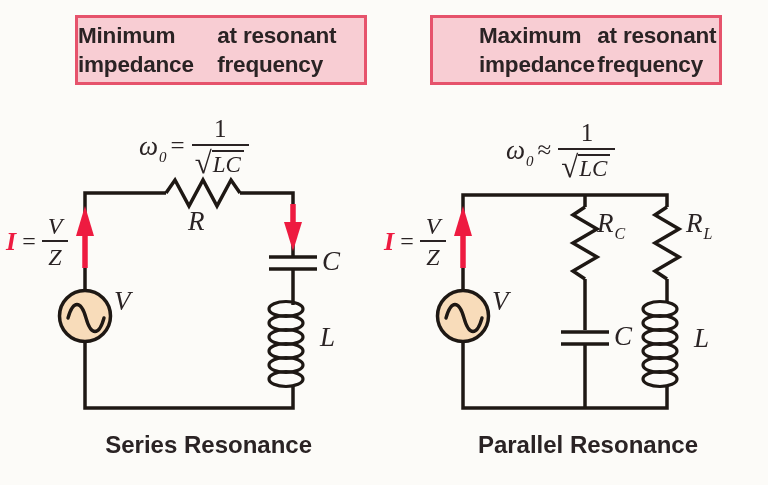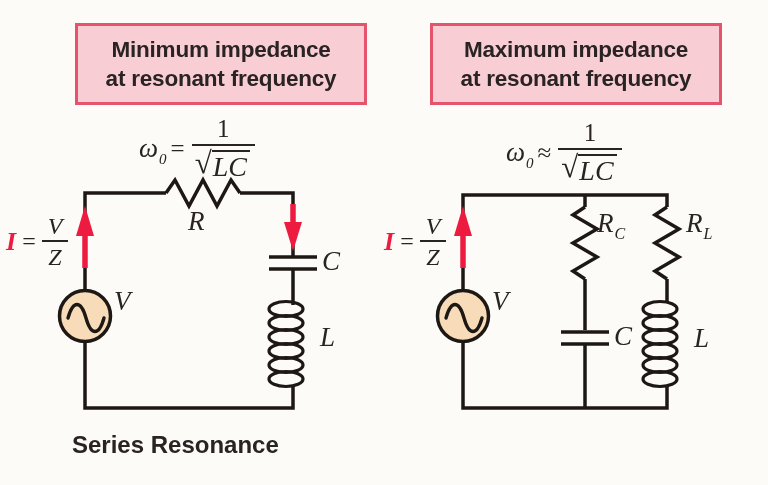--- a/index.html
+++ b/index.html
@@ -9,36 +9,36 @@
   html,body{margin:0;padding:0;}
   body{background:#e9e9e9;font-family:"Liberation Sans",sans-serif;}
   #stage{position:relative;width:768px;height:485px;background:var(--background);overflow:hidden;}
   svg{position:absolute;left:0;top:0;}
   .wire{stroke:var(--wire);stroke-width:3.5;fill:none;stroke-linejoin:miter;}
   .coil{stroke:var(--wire);stroke-width:3.2;fill:none;}
   .src{fill:var(--source-fill);stroke:var(--wire);stroke-width:3.5;}
   .sine{stroke:var(--wire);stroke-width:3.4;fill:none;stroke-linecap:round;}
   .redshaft{stroke:var(--accent-red);stroke-width:5.5;fill:none;}
   .redhead{fill:var(--accent-red);stroke:none;}
-  .callout{position:absolute;width:292px;height:82px;background:var(--callout-fill);
-    border:3px solid var(--callout-border);box-sizing:border-box;display:flex;flex-direction:column;
+  .callout{position:absolute;width:292px;height:70px;background:var(--callout-fill);
+    border:3px solid var(--callout-border);box-sizing:border-box;display:flex;flex-direction:row;
     align-items:center;justify-content:center;line-height:1.3;font-size:22.5px;font-weight:700;
-    color:var(--text);letter-spacing:-0.2px;margin-top:8px;}
-  .caption{position:absolute;width:240px;text-align:left;font-size:24px;font-weight:700;color:var(--text);}
+    color:var(--text);letter-spacing:-0.2px;}
+  .caption{position:absolute;width:240px;text-align:right;font-size:24px;font-weight:700;color:var(--text);}
   .math{position:absolute;font-family:"Liberation Serif",serif;color:var(--text);}
   .row{display:flex;align-items:center;}
   .frac{display:inline-flex;flex-direction:column;align-items:center;line-height:1;}
   .frac .den{border-top:2.6px solid var(--text);}
   .omega{font-size:27px;font-style:italic;}
   .ssub{font-size:15px;font-style:italic;position:relative;top:7px;left:1px;}
   .rel{font-size:25px;padding:0 7px 0 5px;}
   .fnum{font-size:25px;padding:0 6px 3px;}
   .fden{display:inline-flex;align-items:flex-start;padding:4px 5px 0 3px;}
   .radical{font-size:31px;line-height:0.85;font-style:normal;}
-  .radicand{font-size:28px;font-style:italic;border-top:2.6px solid var(--text);padding:1px 3px 0 1px;margin-top:0;}
+  .radicand{font-size:23px;font-style:italic;border-top:2.6px solid var(--text);padding:1px 3px 0 1px;margin-top:0;}
   .ieq .isym{font-size:26px;font-weight:700;font-style:italic;color:var(--accent-red);padding-right:4px;}
   .ieq .eq{font-size:24px;padding:0 6px 0 2px;}
   .ieq .fv{font-size:24px;font-style:italic;padding:0 6px 2px;}
   .ieq .fz{font-size:24px;font-style:italic;padding:3px 6px 0;}
   .clabel{font-size:27px;font-style:italic;}
   .csub{font-size:16px;font-style:italic;position:relative;top:7px;left:1px;}
 </style>
 </head>
 <body>
 
@@ -122,21 +122,21 @@
     </span>
   </div>
 
   <div class="math clabel" style="left:188px;top:206px;">R</div>
   <div class="math clabel" style="left:322px;top:246px;">C</div>
   <div class="math clabel" style="left:320px;top:322px;">L</div>
   <div class="math clabel" style="left:114px;top:286px;">V</div>
 
   <div class="caption" style="left:72px;top:431px;">Series Resonance</div>
 
-  <div class="callout" style="left:430px;top:15px;">
+  <div class="callout" style="left:430px;top:15px;padding-left:46px;">
     <span>Maximum impedance</span>
     <span>at resonant frequency</span>
   </div>
 
   <div class="math row" style="left:506px;top:120px;">
     <span><span class="omega">ω</span><span class="ssub">0</span></span>
     <span class="rel">≈</span>
     <span class="frac">
       <span class="fnum">1</span>
       <span class="den fden">
@@ -158,14 +158,15 @@
   <div class="math" style="left:597px;top:208px;">
     <span class="clabel">R</span><span class="csub">C</span>
   </div>
   <div class="math" style="left:686px;top:208px;">
     <span class="clabel">R</span><span class="csub">L</span>
   </div>
   <div class="math clabel" style="left:614px;top:321px;">C</div>
   <div class="math clabel" style="left:694px;top:323px;">L</div>
   <div class="math clabel" style="left:492px;top:286px;">V</div>
 
+  <div class="caption" style="left:458px;top:431px;">Parallel Resonance</div>
 
 </div>
 
 </body></html>

